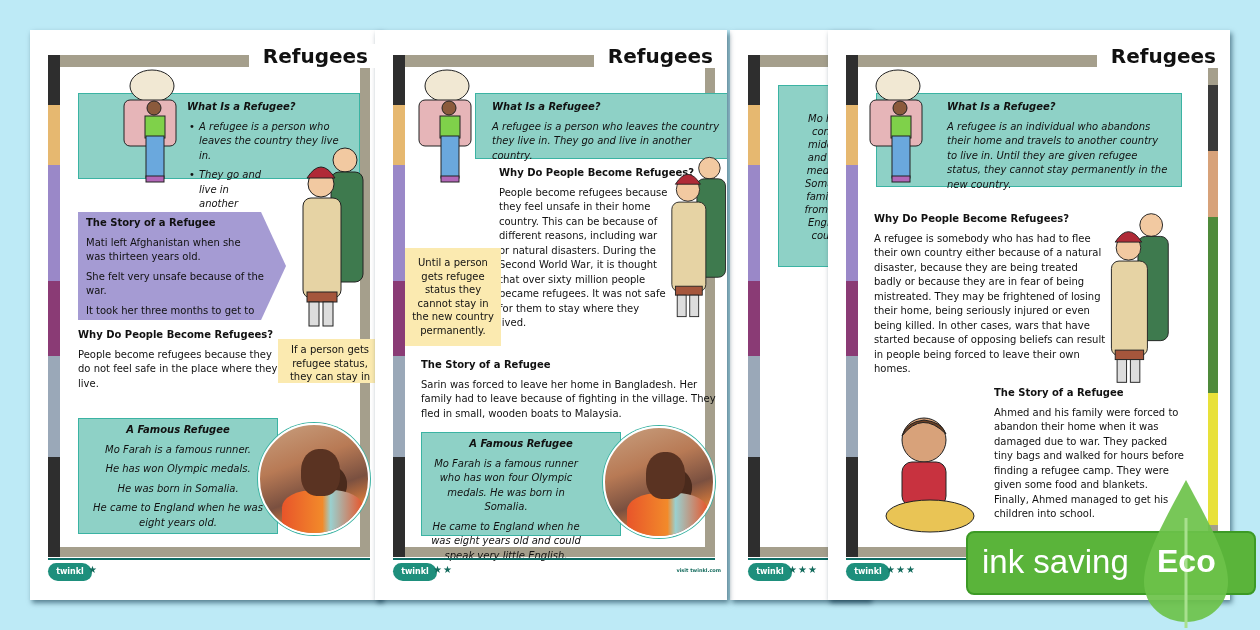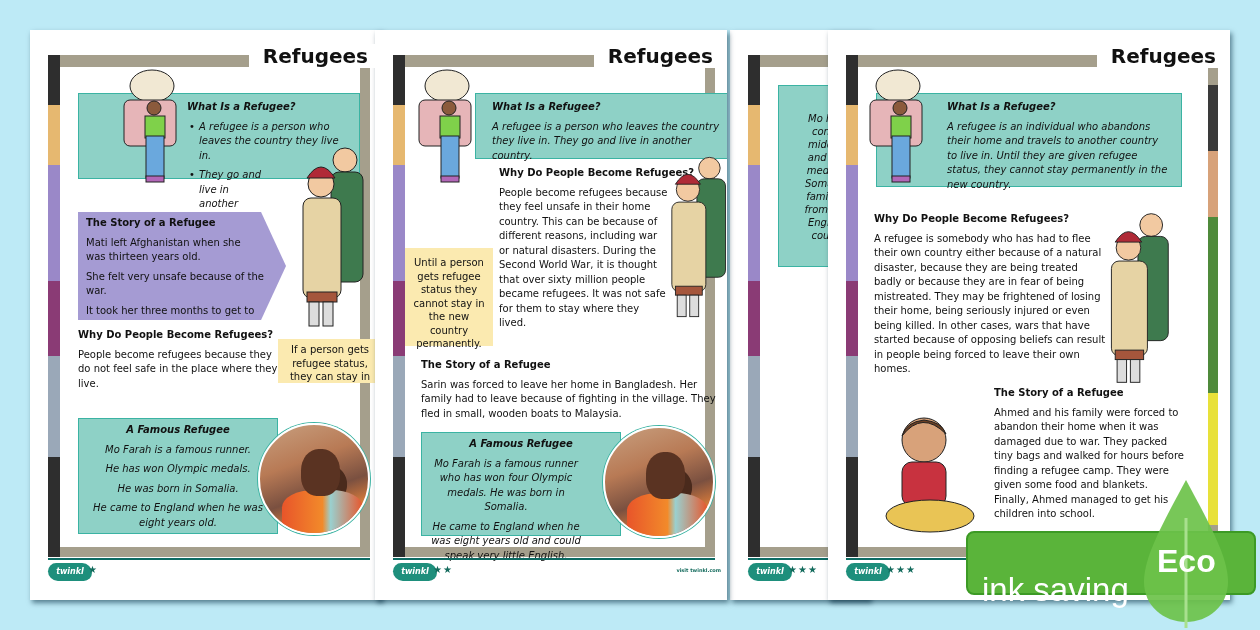--- a/index.html
+++ b/index.html
@@ -38,21 +38,21 @@
     display: inline-block; background: #fff; padding: 0 14px;
     font-weight: bold; font-size: 20px; color: #111;
     font-family: "DejaVu Sans", sans-serif;
   }
   .footer-line {
     position: absolute; left: 18px; right: 12px; top: 528px; height: 2px; background: #0d6b63;
   }
   .twinkl-logo {
     position: absolute; left: 18px; top: 533px; width: 44px; height: 18px;
     background: #1e8f7c; border-radius: 10px 12px 10px 12px;
-    color: #fff; font-size: 8px; font-weight: bold; text-align: center; line-height: 18px; font-style: italic;
+    color: #fff; font-size: 8px; font-weight: bold; text-align: center; line-height: 18px;
   }
   .stars {
     position: absolute; left: 58px; top: 534px; color: #146b5d; font-size: 10px; letter-spacing: 1px;
   }
   .visit {
     position: absolute; right: 6px; top: 537px; color: #146b5d; font-size: 5px; font-weight: bold;
   }
   .teal-box {
     position: absolute; background: #8ed1c6; border: 1px solid #3bb3a3;
     color: #111; font-size: 10px; line-height: 1.45; font-style: italic;
@@ -91,21 +91,20 @@
     background: #5a3322; border-radius: 45% 45% 40% 40%;
   }
 
   .eco-badge {
     position: absolute; left: 966px; top: 531px; width: 290px; height: 64px;
     background: #5ab43a; border: 2px solid #3c9a25; border-radius: 8px;
   }
   .eco-text {
     position: absolute; left: 14px; top: 10px; color: #fff; font-size: 33px;
     font-family: "Liberation Sans", sans-serif;
-    margin-top: 28px;
   }
   .eco-leaf {
     position: absolute; left: 1140px; top: 478px; width: 92px; height: 150px;
   }
   .eco-label {
     position: absolute; left: 1157px; top: 543px; color: #fff; font-weight: bold; font-size: 32px;
     font-family: "Liberation Sans", sans-serif;
   }
 </style>
 </head>
@@ -231,21 +230,21 @@
     <circle cx="52" cy="18" r="12" fill="#f2c9a1" stroke="#222"></circle>
     <rect x="38" y="30" width="32" height="110" rx="8" fill="#3e7a4e" stroke="#222"></rect>
     <circle cx="28" cy="42" r="13" fill="#f2c9a1" stroke="#222"></circle>
     <path d="M14 36 Q28 14 42 36 Z" fill="#b02a37" stroke="#222"></path>
     <rect x="10" y="56" width="38" height="100" rx="8" fill="#e6d3a4" stroke="#222"></rect>
     <rect x="14" y="150" width="30" height="10" fill="#a5563c" stroke="#222"></rect>
     <rect x="16" y="160" width="10" height="24" fill="#ddd" stroke="#222"></rect>
     <rect x="30" y="160" width="10" height="24" fill="#ddd" stroke="#222"></rect>
   </svg>
 
-  <div class="yellow-box" style="left:30px;top:218px;width:88px;height:98px;padding:8px 4px;">
+  <div class="yellow-box" style="left:30px;top:218px;width:96px;height:98px;padding:8px 4px;">
     <span>Until a person gets refugee status they cannot stay in the new country permanently.</span>
   </div>
 
   <div class="plain" style="left:46px;top:328px;width:298px;">
     <div class="heading">The Story of a Refugee</div>
     <p>Sarin was forced to leave her home in Bangladesh. Her family had to leave because of fighting in the village. They fled in small, wooden boats to Malaysia.</p>
   </div>
 
   <div class="teal-box" style="left:46px;top:402px;width:200px;height:104px;padding:4px 8px;text-align:center;">
     <div class="heading">A Famous Refugee</div>

